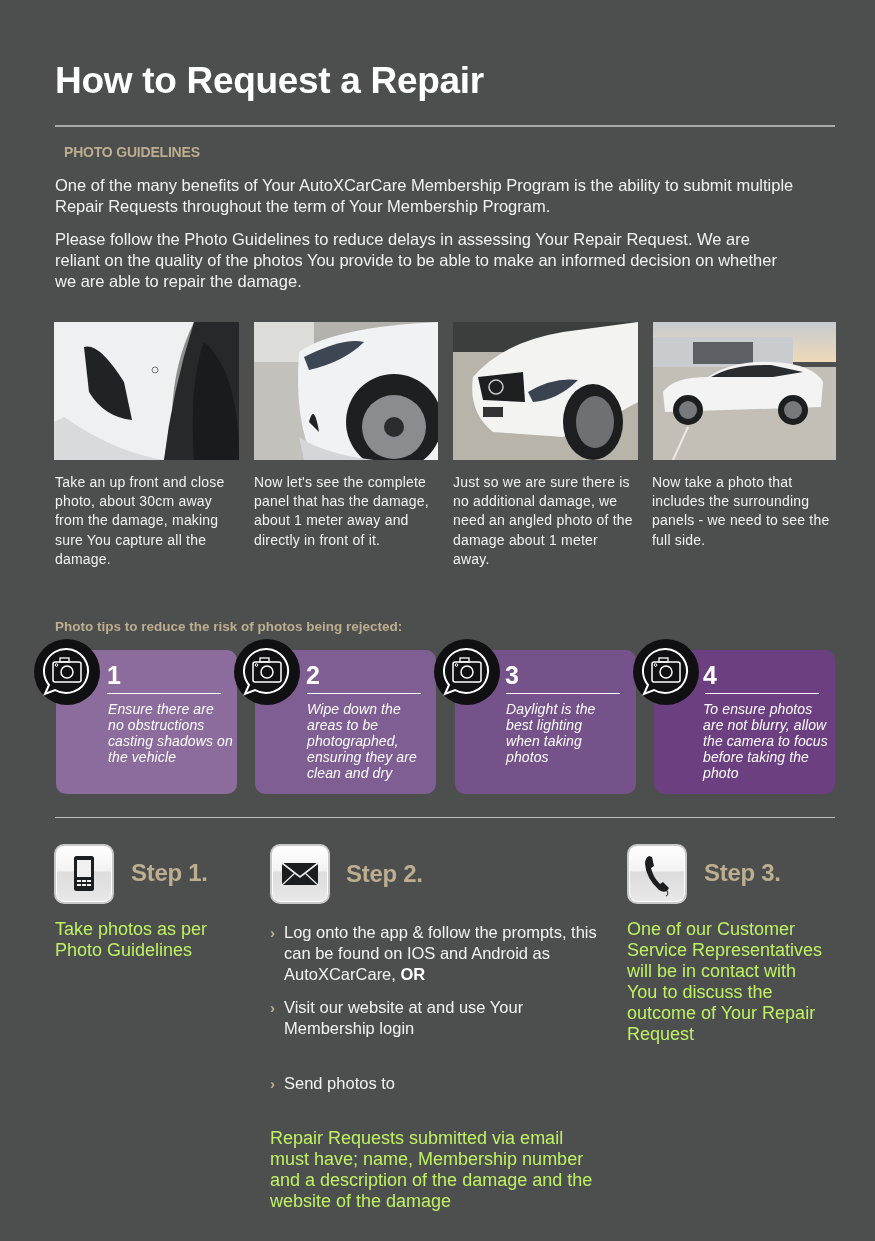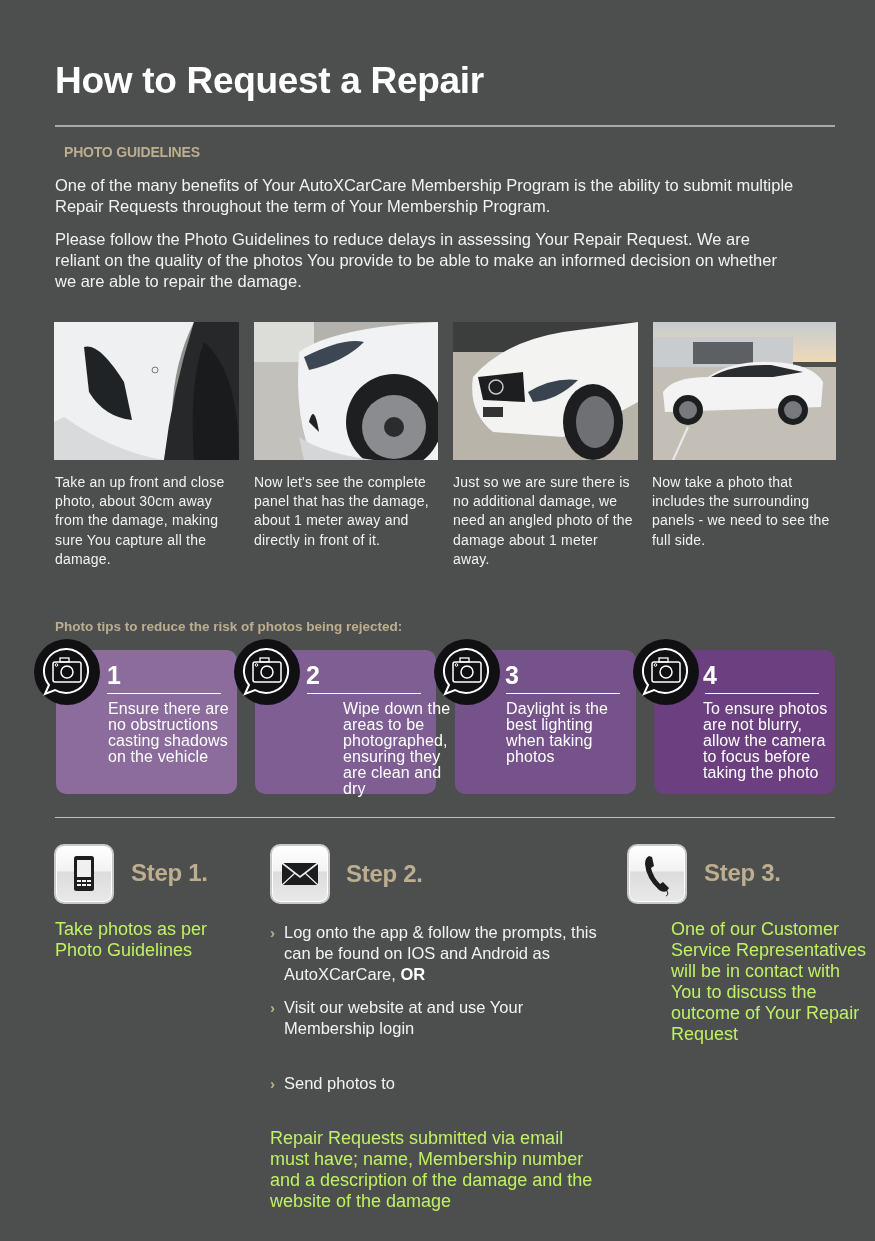--- a/index.html
+++ b/index.html
@@ -20,21 +20,21 @@
   .photo svg { display: block; width: 100%; height: 100%; }
   .caption { position: absolute; top: 473px; width: 180px; font-size: 14px; line-height: 19.2px; color: #f2f2f2; letter-spacing: 0.2px; }
 
   .tips-label { position: absolute; left: 55px; top: 619px; font-size: 13.5px; font-weight: bold; color: #bcae8f; }
 
   .tip-card { position: absolute; top: 650px; width: 181px; height: 144px; border-radius: 10px; }
   .tip-badge { position: absolute; top: 639px; width: 66px; height: 66px; border-radius: 50%; background: #101012; }
   .tip-badge svg { width: 66px; height: 66px; }
   .tip-num { position: absolute; top: 661px; font-size: 25px; font-weight: bold; color: #ffffff; }
   .tip-line { position: absolute; top: 693px; width: 114px; height: 1px; background: #ffffff; }
-  .tip-text { position: absolute; top: 701px; width: 125px; font-size: 16px; line-height: 16px; color: #ffffff; letter-spacing: 0.1px; }
+  .tip-text { position: absolute; top: 701px; width: 125px; font-size: 14px; line-height: 16px; color: #ffffff; letter-spacing: 0.1px; font-style: italic; }
 
   .step-icon { position: absolute; top: 844px; width: 60px; height: 60px; border-radius: 10px;
     background: linear-gradient(#ffffff 0%, #f2f2f2 45%, #dcdcdc 46%, #e9e9e9 100%);
     border: 2px solid #c9c9c9; box-shadow: inset 0 0 0 1px #ffffff; }
   .step-icon svg { position: absolute; left: 0; top: 0; width: 56px; height: 56px; }
   .step-title { position: absolute; top: 859px; font-size: 24px; font-weight: bold; color: #bcae8f; letter-spacing: -0.3px; }
   .step-text { position: absolute; font-size: 18px; line-height: 21px; color: #bef264; }
 
   .bullet { position: absolute; left: 270px; width: 330px; font-size: 16.5px; line-height: 21px; color: #f2f2f2; padding-left: 14px; }
   .bullet .chev { position: absolute; left: 0; top: 0; color: #bcae8f; font-weight: bold; font-size: 15px; }
@@ -164,21 +164,21 @@
 <div class="tip-num" style="left:306px;">2</div>
 <div class="tip-num" style="left:505px;">3</div>
 <div class="tip-num" style="left:703px;">4</div>
 
 <div class="tip-line" style="left:107px;"></div>
 <div class="tip-line" style="left:307px;"></div>
 <div class="tip-line" style="left:506px;"></div>
 <div class="tip-line" style="left:705px;"></div>
 
 <p class="tip-text" style="left:108px;">Ensure there are no obstructions casting shadows on the vehicle</p>
-<p class="tip-text" style="left:307px;margin-left:36px;">Wipe down the areas to be photographed, ensuring they are clean and dry</p>
+<p class="tip-text" style="left:307px;">Wipe down the areas to be photographed, ensuring they are clean and dry</p>
 <p class="tip-text" style="left:506px;width:110px;">Daylight is the best lighting when taking photos</p>
 <p class="tip-text" style="left:703px;">To ensure photos are not blurry, allow the camera to focus before taking the photo</p>
 
 <div class="rule mid"></div>
 
 <div class="step-icon" style="left:54px;">
   <svg viewBox="0 0 56 56">
       <rect x="18" y="10" width="20" height="35" rx="2.5" fill="#1c1d1f"></rect>
       <rect x="21" y="14" width="14" height="17" fill="#f0f0f0"></rect>
       <g fill="#f0f0f0">
@@ -219,13 +219,13 @@
 </div>
 <p class="step-text" style="left:270px;top:1128px;width:330px;">Repair Requests submitted via email must have; name, Membership number and a description of the damage and the website of the damage</p>
 
 <div class="step-icon" style="left:627px;">
   <svg viewBox="0 0 56 56">
       <path d="M20 10 Q16 12 16 18 Q17 32 30 44 Q34 47 38 45 L40 42 L34 36 L31 38 Q24 31 22 22 L25 20 L23 11 Z" fill="#1c1d1f"></path>
       <path d="M38 45 Q40 49 37 50" fill="none" stroke="#1c1d1f" stroke-width="1"></path>
     </svg>
 </div>
 <div class="step-title" style="left:704px;">Step 3.</div>
-<p class="step-text" style="left:627px;top:919px;width:200px;margin-left:44px;">One of our Customer Service Representatives will be in contact with You to discuss the outcome of Your Repair Request</p>
+<p class="step-text" style="left:627px;top:919px;width:200px;">One of our Customer Service Representatives will be in contact with You to discuss the outcome of Your Repair Request</p>
 
 </body></html>

